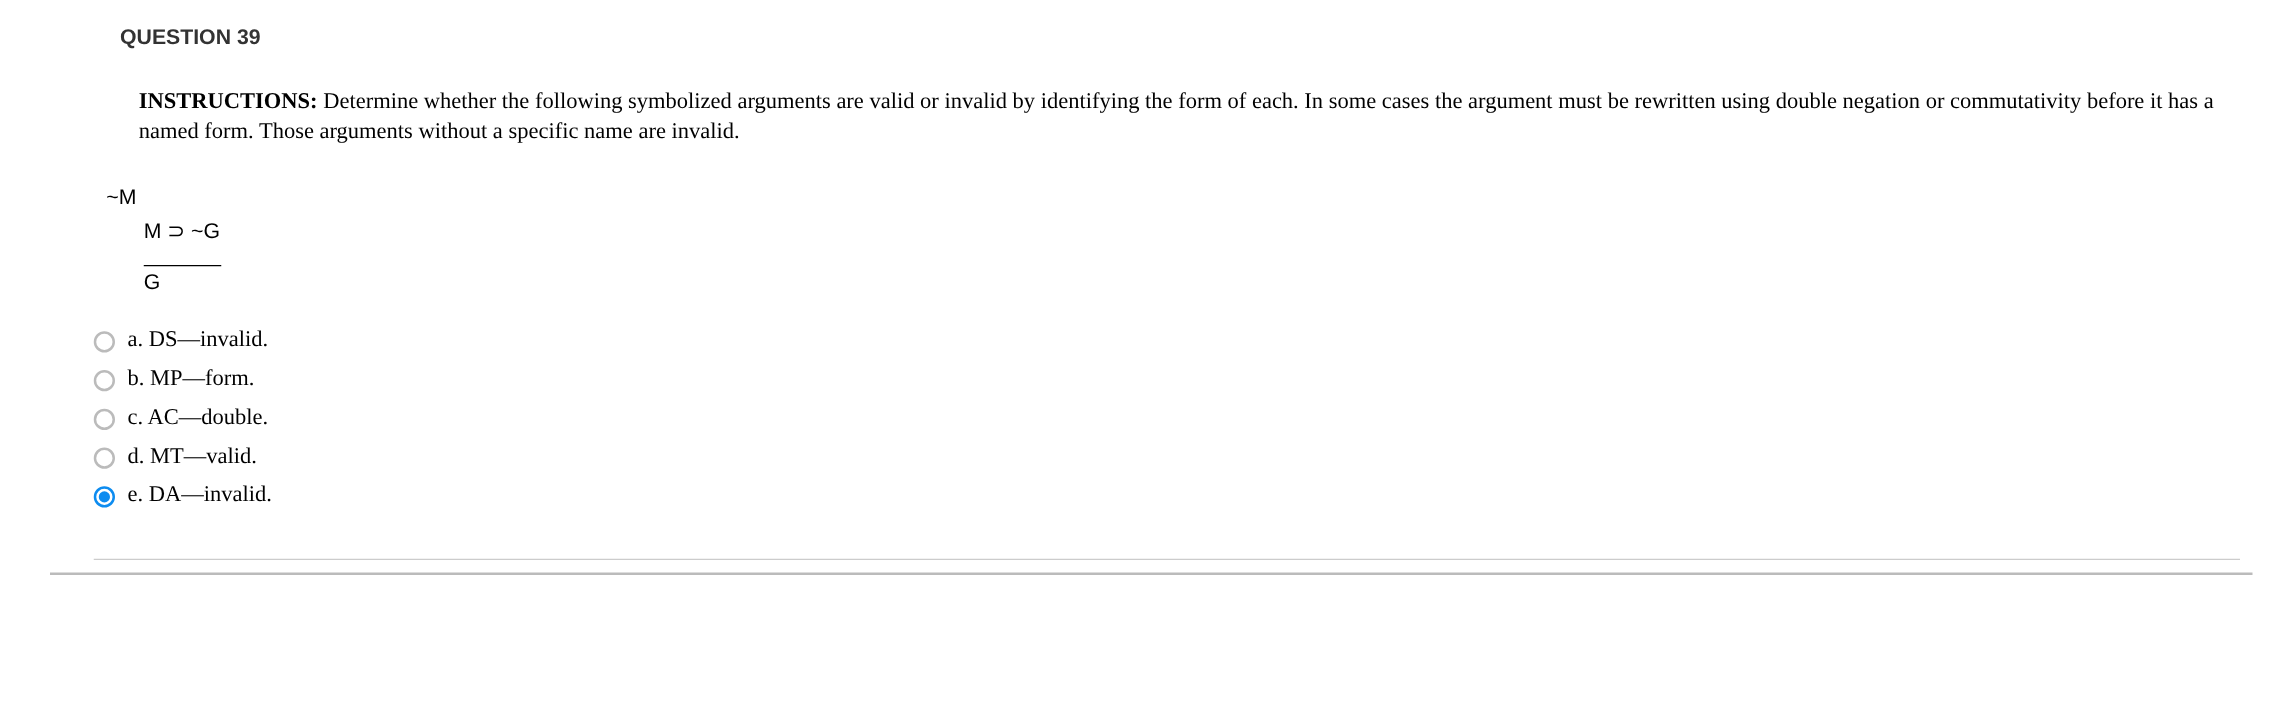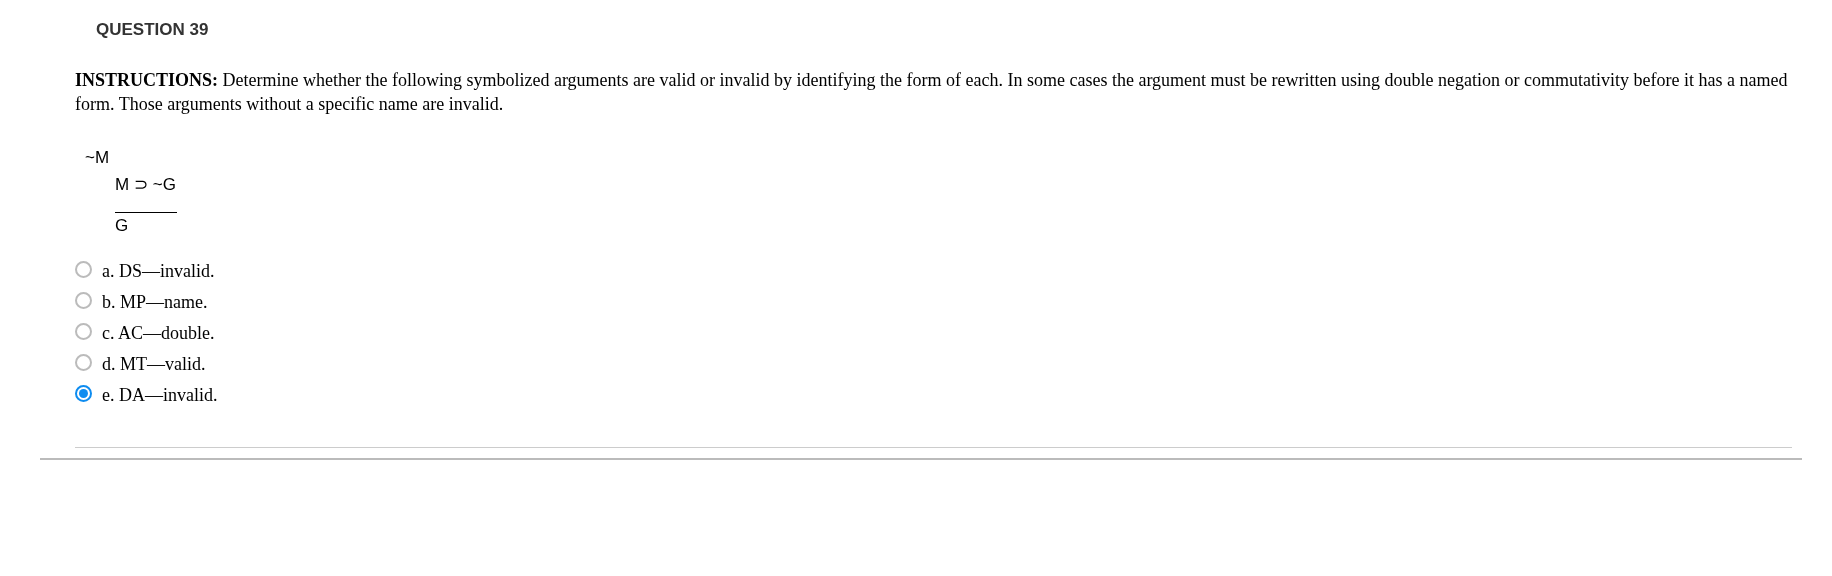--- a/index.html
+++ b/index.html
@@ -18,20 +18,21 @@
       font-family: Arial, Helvetica, sans-serif;
       font-weight: bold;
       font-size: 17px;
       color: #333;
       margin-bottom: 28px;
       margin-left: 21px;
     }
     .instructions {
       margin-bottom: 28px;
       line-height: 1.35;
+      margin-left: 36px;
     }
     .instructions-label {
       font-weight: bold;
     }
     .argument-block {
       margin-left: 10px;
       margin-bottom: 18px;
       font-family: Arial, Helvetica, sans-serif;
       font-size: 17px;
       line-height: 1.5;
@@ -49,21 +50,21 @@
       min-width: 62px;
     }
     .argument-conclusion {
       margin-left: 30px;
     }
     .options {
       margin-left: 0;
     }
     .option-row {
       display: flex;
-      align-items: flex-start;
+      align-items: flex-end;
       padding: 5px 0;
       gap: 10px;
     }
     .radio {
       width: 17px;
       height: 17px;
       border-radius: 50%;
       border: 2px solid #bbb;
       flex-shrink: 0;
       background: #fff;
@@ -116,21 +117,21 @@
   <div class="argument-conclusion">G</div>
 </div>
 
 <div class="options" id="options-container">
     <div class="option-row">
       <span class="radio"></span>
       <span class="option-text">a. DS—invalid.</span>
     </div>
     <div class="option-row">
       <span class="radio"></span>
-      <span class="option-text">b. MP—name.</span>
+      <span class="option-text">b. MP—form.</span>
     </div>
     <div class="option-row">
       <span class="radio"></span>
       <span class="option-text">c. AC—double.</span>
     </div>
     <div class="option-row">
       <span class="radio"></span>
       <span class="option-text">d. MT—valid.</span>
     </div>
     <div class="option-row">

